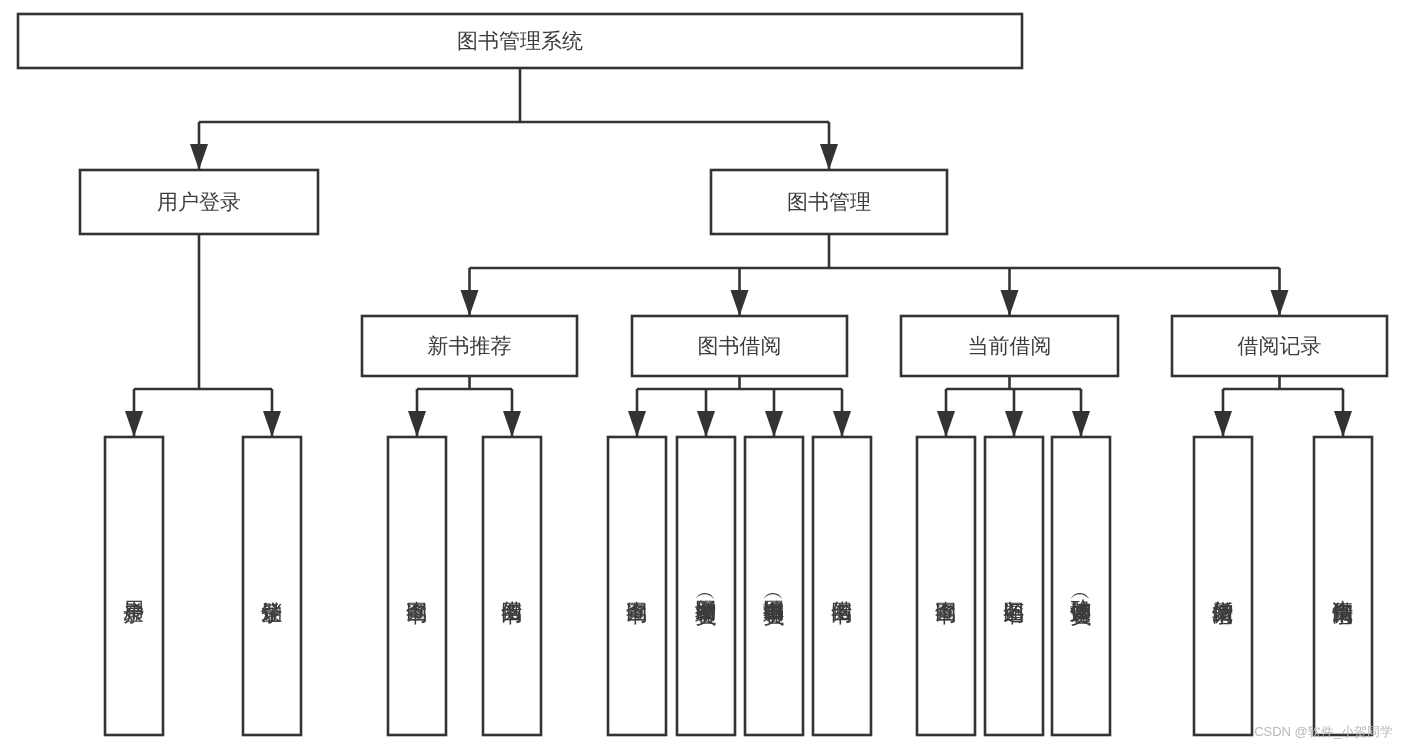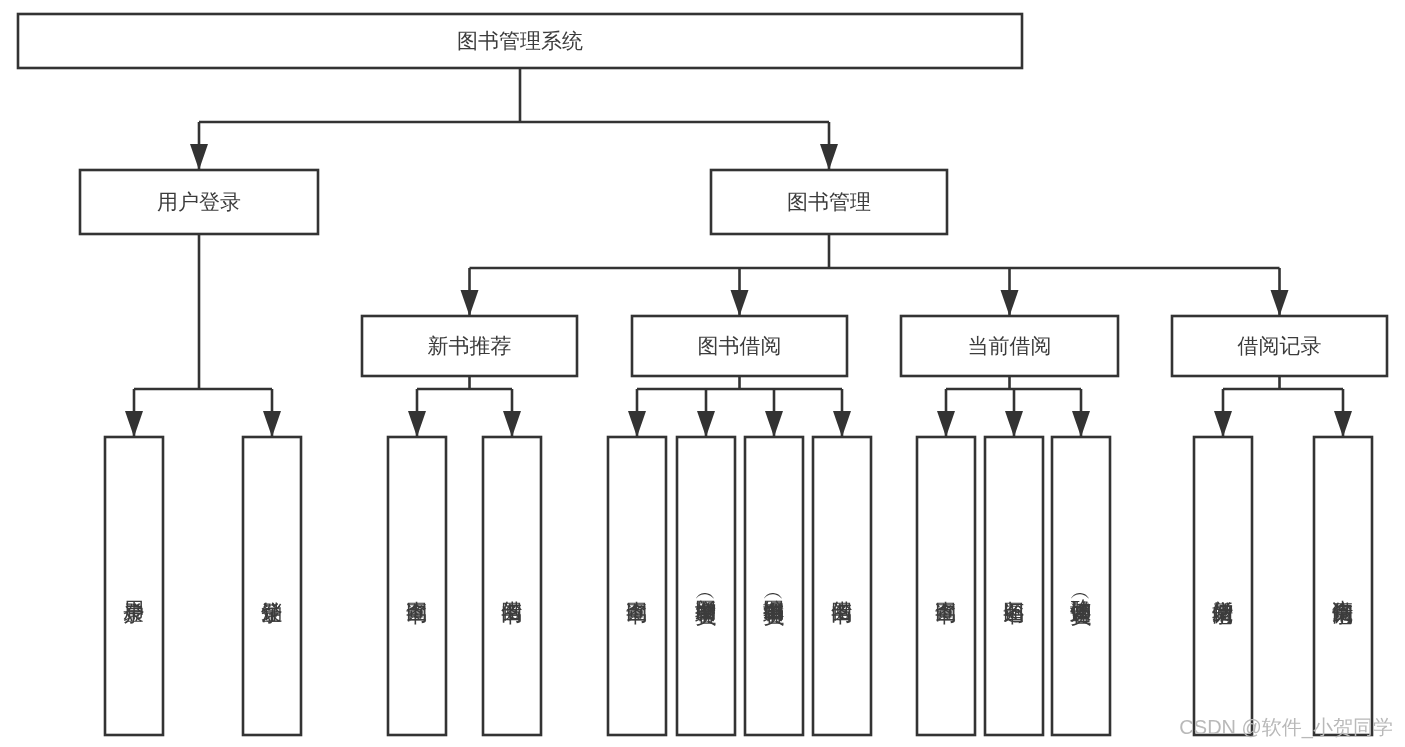--- a/index.html
+++ b/index.html
@@ -65,21 +65,21 @@
     line-height: 1.12;
     color: #3c3c3c;
     letter-spacing: 1px;
     white-space: nowrap;
   }
   #watermark {
     position: absolute;
     right: 12px;
     bottom: 6px;
     font-family: "Liberation Sans", "DejaVu Sans", sans-serif;
-    font-size: 20px;
+    font-size: 13px;
     color: #b9b9b9;
     white-space: nowrap;
     user-select: none;
   }
 </style>
 </head>
 <body>
 
 <div id="diagram-root">
 

